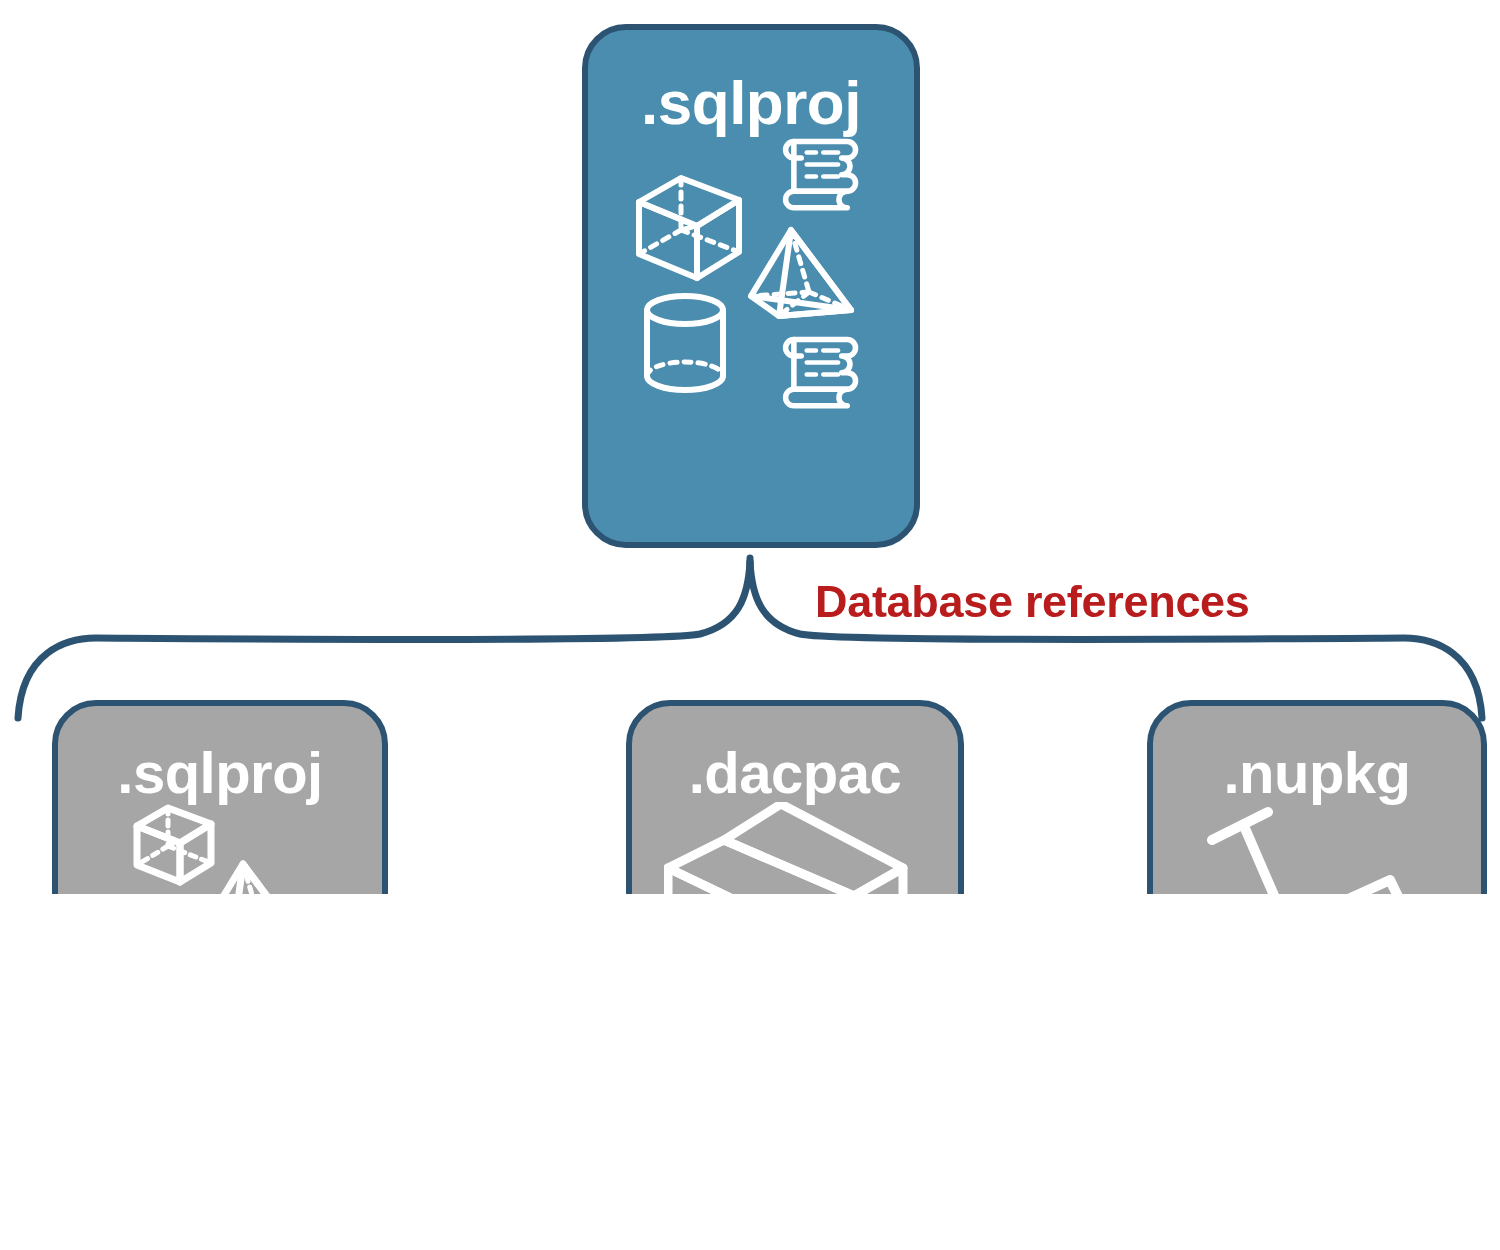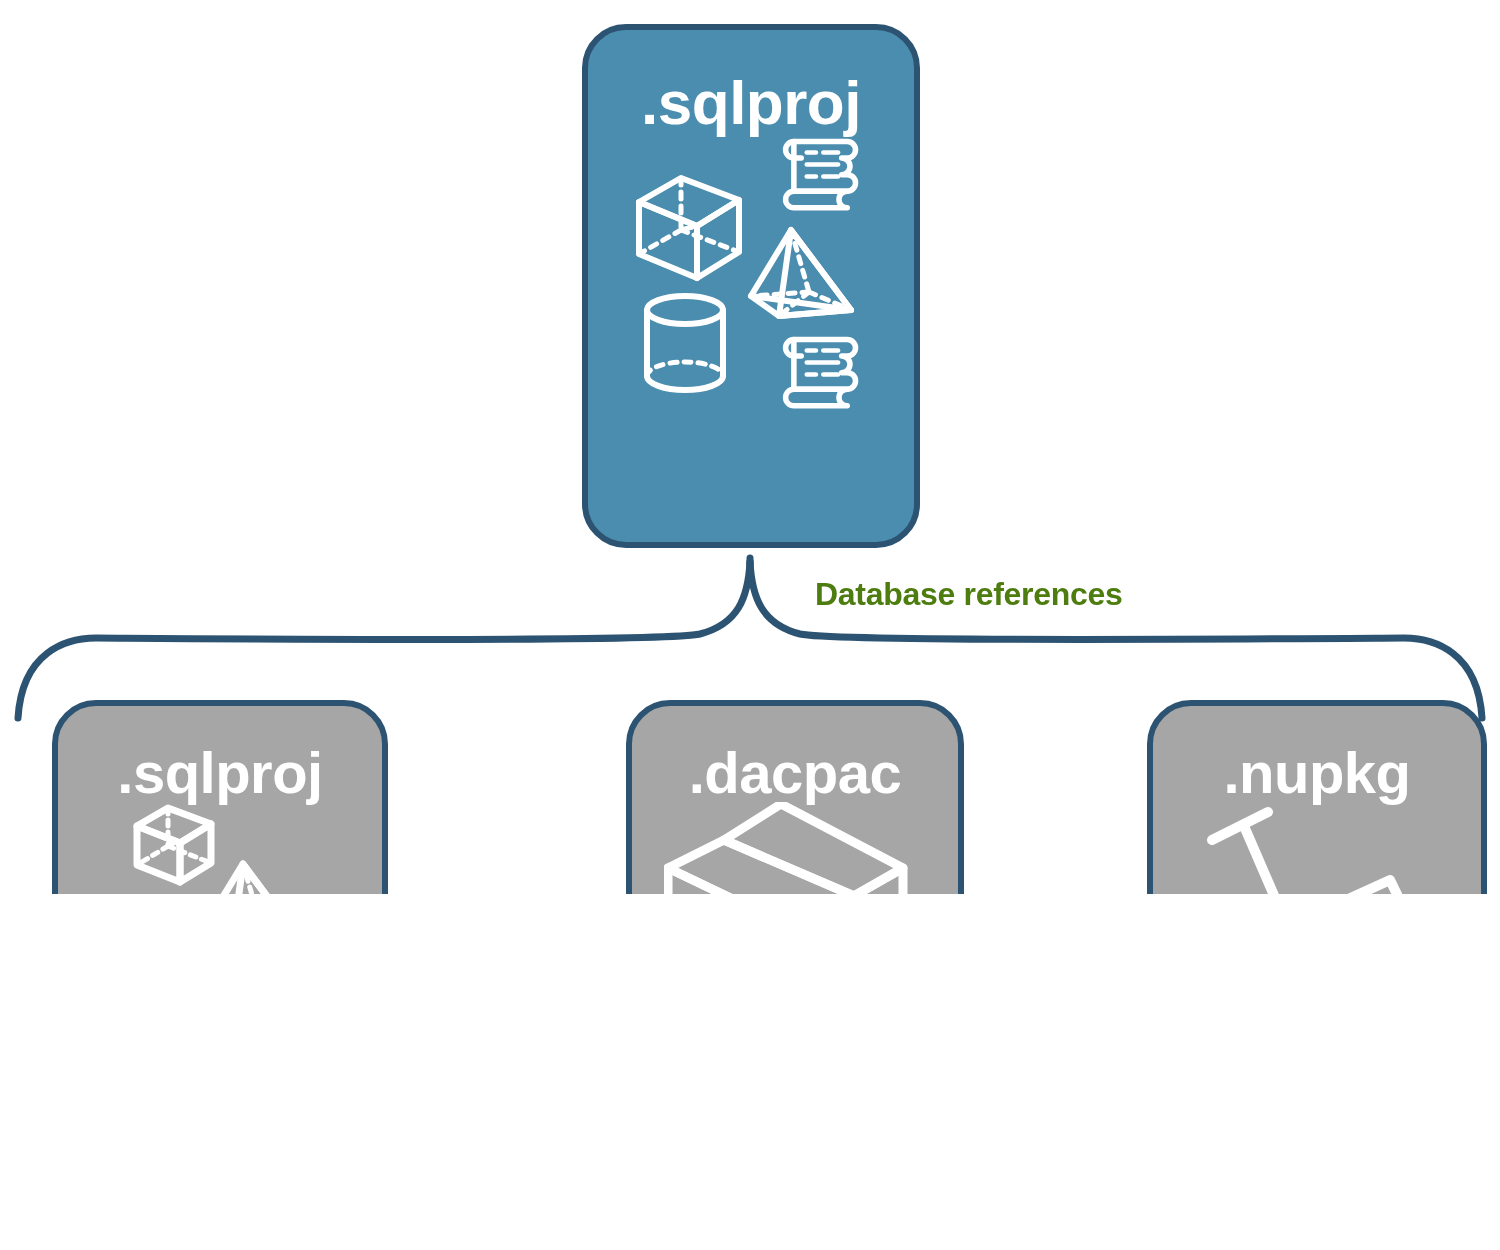--- a/index.html
+++ b/index.html
@@ -72,22 +72,22 @@
     position: absolute;
     left: 0; top: 548px;
     width: 1500px; height: 180px;
     overflow: visible;
     pointer-events: none;
   }
   #brace-label {
     position: absolute;
     left: 815px;
     top: 576px;
-    color: #4d7c0f;
-    font-size: 32px;
+    color: #b91c1c;
+    font-size: 45px;
     font-weight: bold;
     letter-spacing: -0.3px;
     white-space: nowrap;
   }
 
   svg { display: block; }
 </style>
 </head>
 <body>
 

